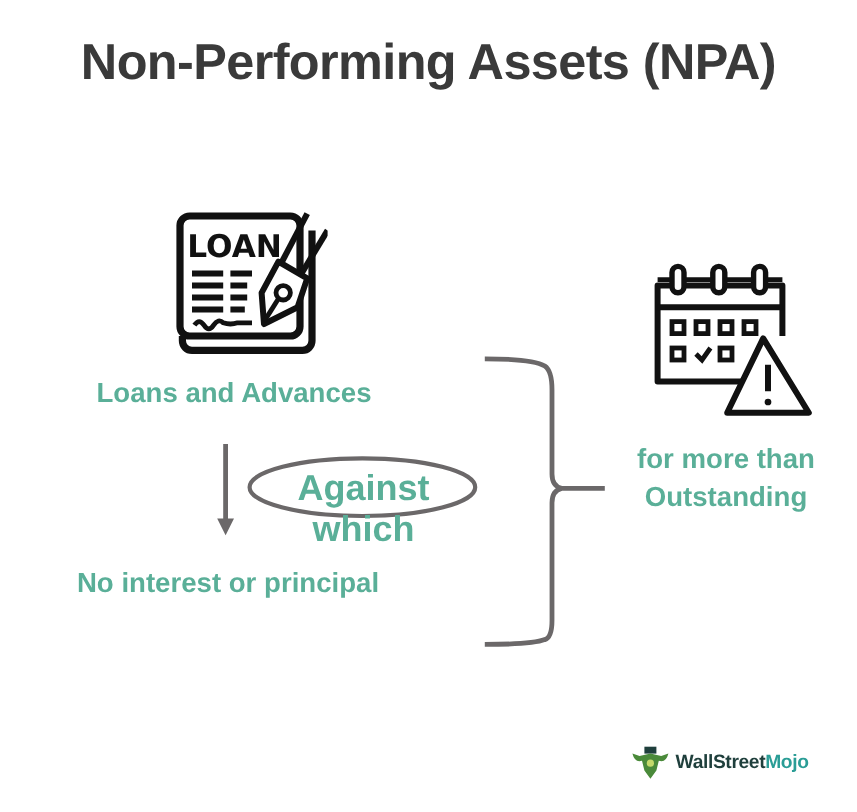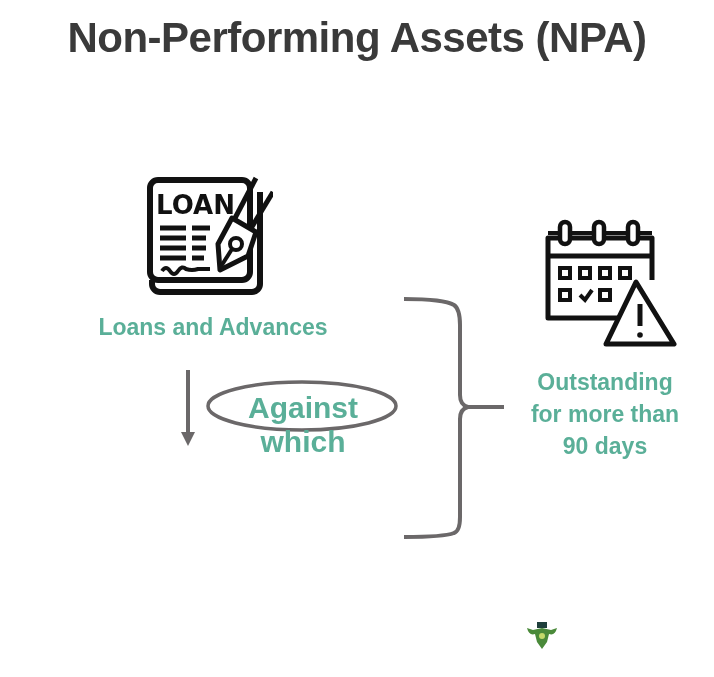--- a/index.html
+++ b/index.html
@@ -1,20 +1,20 @@
 <!DOCTYPE html>
 <html><head>
 <meta charset="utf-8">
 <style>
   html, body { margin:0; padding:0; background:#ffffff; }
   body { width:714px; height:677px; position:relative; overflow:hidden; font-family:"Liberation Sans", "DejaVu Sans", sans-serif; }
   .abs { position:absolute;text-align:right; }
-  .title { left:0; top:14px; width:714px; text-align:center; font-size:42px; font-weight:bold; color:#3a3a3a; letter-spacing:-0.5px; }
+  .title { left:0; top:28px; width:714px; text-align:center; font-size:42px; font-weight:bold; color:#3a3a3a; letter-spacing:-0.5px; }
   .teal { color:#5aaf98; font-weight:bold; }
-  .lbl-loans { left:68px; top:314px; width:290px; text-align:center; font-size:23px; }
+  .lbl-loans { left:50px; top:314px; width:290px; text-align:center; font-size:23px; }
   .lbl-against { left:208px; top:391px; width:190px; text-align:center; font-size:30px; }
   .lbl-nointerest { left:20px; top:469px; width:340px; text-align:center; font-size:23px; line-height:32px; }
   .lbl-outstanding { left:505px; top:366px; width:200px; text-align:center; font-size:23px; line-height:32px; }
   .logo { left:525px; top:622px; display:flex; align-items:center; gap:4px; }
   .logo-text { font-size:16px; font-weight:bold; letter-spacing:-0.3px; }
   .logo-text .a { color:#1f3f3c; }
   .logo-text .b { color:#2a9d96; }
   svg { display:block; }
 </style>
 </head>
@@ -54,20 +54,21 @@
 </div>
 
 <div class="abs" style="left:204px;top:378px;">
   <svg width="196" height="56" viewBox="0 0 196 56">
     <ellipse cx="98" cy="28" rx="94" ry="24" fill="none" stroke="#6b6869" stroke-width="3.5"></ellipse>
   </svg>
 </div>
 <div class="abs teal lbl-against">Against which</div>
 
 <div class="abs teal lbl-nointerest">
+  <div>No interest or principal</div>
 </div>
 
 <div class="abs" style="left:400px;top:295px;">
   <svg width="110" height="250" viewBox="0 0 110 250">
     <path d="M4 4 Q44 4 54 10 Q60 14 60 30 V100 Q60 110 68 112 H104 M68 112 Q60 114 60 124 V222 Q60 236 54 238 Q44 242 4 242" fill="none" stroke="#6b6869" stroke-width="4" stroke-linejoin="round"></path>
   </svg>
 </div>
 
 <div class="abs" style="left:540px;top:218px;">
   <svg width="150" height="140" viewBox="0 0 150 140">
@@ -87,24 +88,26 @@
     <rect x="20" y="72" width="10" height="10" fill="none" stroke="#111" stroke-width="4"></rect>
     <path d="M40 77 L45 82 L52 72" fill="none" stroke="#111" stroke-width="4"></path>
     <rect x="60" y="72" width="10" height="10" fill="none" stroke="#111" stroke-width="4"></rect>
     <path d="M96 64 L134 126 H66 Z" fill="#fff" stroke="#111" stroke-width="5" stroke-linejoin="round"></path>
     <line x1="100" y1="86" x2="100" y2="108" stroke="#111" stroke-width="5"></line>
     <circle cx="100" cy="117" r="2.8" fill="#111"></circle>
   </svg>
 </div>
 
 <div class="abs teal lbl-outstanding">
+  <div>for more than</div>
   <div>Outstanding</div>
-  <div>for more than</div>
-  <div>90 days</div>
 </div>
 
 <div class="abs logo">
   <svg width="34" height="28" viewBox="0 0 34 28">
     <rect x="12" y="0" width="10" height="6" fill="#1f3f3c"></rect>
     <path d="M2 6 Q4 14 10 12 L12 20 L17 27 L22 20 L24 12 Q30 14 32 6 L26 8 L17 6 L8 8 Z" fill="#4a8a3a"></path>
     <circle cx="17" cy="14" r="3" fill="#c4d96b"></circle>
   </svg>
+  <span class="logo-text">
+    <span class="a">WallStreet</span><span class="b">Mojo</span>
+  </span>
 </div>
 
 </body></html>

